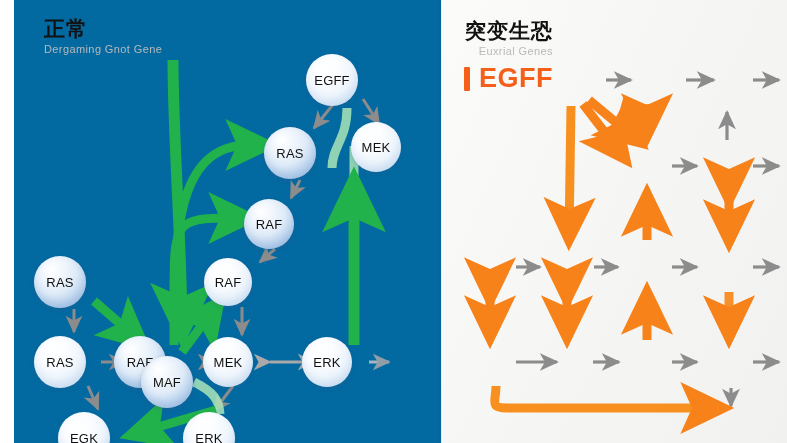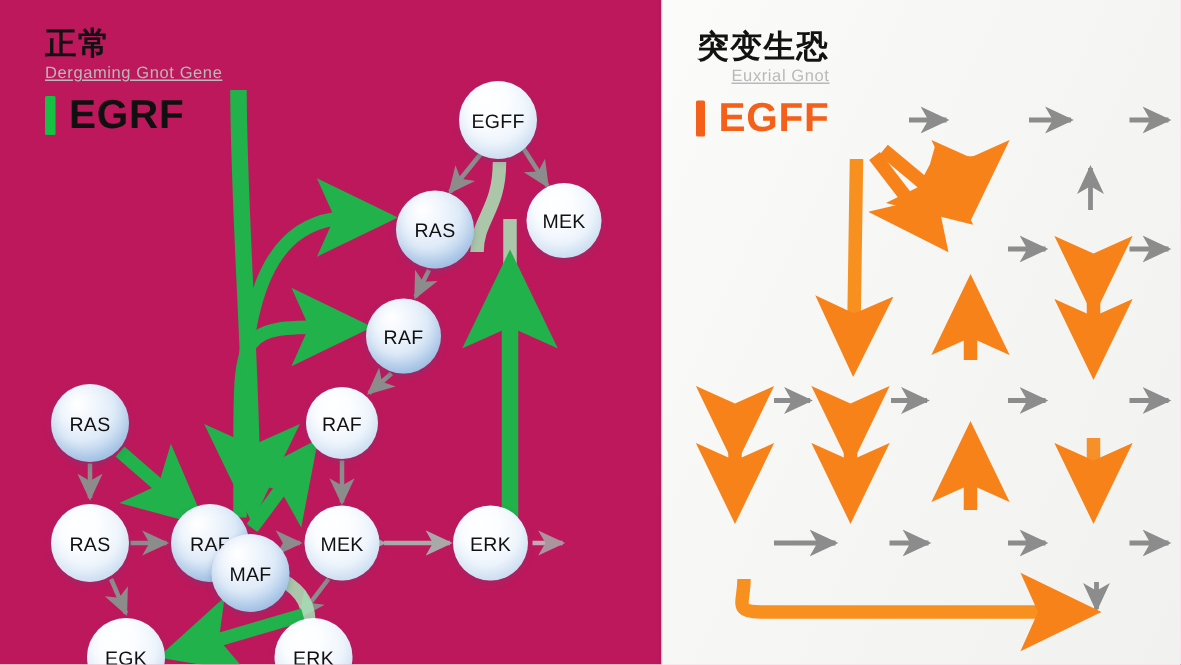--- a/index.html
+++ b/index.html
@@ -2,34 +2,34 @@
 <html><head>
 <meta charset="utf-8">
 <style>
   html,body{margin:0;padding:0;background:#fff;}
   body{width:787px;height:443px;overflow:hidden;
        font-family:"Liberation Sans","DejaVu Sans",sans-serif;}
   #stage{position:relative;width:787px;height:443px;overflow:hidden;background:#ffffff;}
 
   
   .panel{position:absolute;top:0;height:443px;overflow:hidden;}
-  #panel-left{left:0;width:441px;background:#be185d;}
+  #panel-left{left:14px;width:441px;background:#0369a1;}
   #panel-right{left:441px;width:346px;
      background:linear-gradient(115deg,#fbfbfa 0%,#f6f6f4 45%,#f1f1ef 100%);}
   #panel-divider{position:absolute;left:437px;top:0;width:5px;height:443px;
      background:linear-gradient(90deg,rgba(0,0,0,0.00),rgba(0,0,0,0.055));}
 
   
   .hdr{position:absolute;z-index:40;}
   #hdr-left{left:30px;top:18px;}
   #hdr-right{left:464px;top:20px;text-align:right;}
   .hdr-cn{font-size:21px;font-weight:bold;color:#121212;letter-spacing:1px;
      line-height:1.05;font-family:"DejaVu Sans",sans-serif;}
   .hdr-sub{font-size:11px;color:#b9b9b9;letter-spacing:.4px;margin-top:3px;
-     font-family:"Liberation Sans",sans-serif;text-decoration:underline;}
+     font-family:"Liberation Sans",sans-serif;}
   .hdr-badge{display:flex;align-items:center;margin-top:8px;}
   .hdr-bar{width:7px;height:26px;border-radius:1px;margin-right:9px;}
   .hdr-code{font-size:27px;font-weight:bold;letter-spacing:.5px;line-height:1;}
 
   
   .node{position:absolute;border-radius:50%;display:flex;align-items:center;
         justify-content:center;box-sizing:border-box;z-index:20;}
   .node span{font-size:13px;color:#111;letter-spacing:.2px;
         font-family:"Liberation Sans",sans-serif;white-space:nowrap;}
   .node.blue{
@@ -122,24 +122,20 @@
       </g>
 
       <g fill="none" stroke="#21b24b" stroke-width="9" marker-end="url(#ahGR)">
         <path d="M202,410 L120,434"></path>
       </g>
     </svg>
 
     <div class="hdr" id="hdr-left">
       <div class="hdr-cn">正常</div>
       <div class="hdr-sub">Dergaming Gnot Gene</div>
-      <div class="hdr-badge">
-        <div class="hdr-bar" style="background:#16c045;"></div>
-        <div class="hdr-code" style="color:#101010;">EGRF</div>
-      </div>
     </div>
   </div>
 
   <div class="panel" id="panel-right">
 
     <svg class="layer" width="346" height="443">
       <defs>
         <marker id="ahO" markerWidth="7" markerHeight="7" refX="5.4" refY="3.2" orient="auto">
           <path d="M0,0.4 L6,3.2 L0,6 L1.6,3.2 Z" fill="#8c8c8c"></path>
         </marker>
@@ -204,21 +200,21 @@
         <path d="M126,296 L126,334"></path>
       </g>
 
       <g fill="none" stroke="#f7901f" stroke-width="9" stroke-linejoin="round" marker-end="url(#ahOR)">
         <path d="M55,386 C55,402 48,408 66,408 L278,408"></path>
       </g>
     </svg>
 
     <div class="hdr" id="hdr-right" style="left:23px;top:20px;">
       <div class="hdr-cn">突变生恐</div>
-      <div class="hdr-sub">Euxrial Gnot</div>
+      <div class="hdr-sub">Euxrial Genes</div>
       <div class="hdr-badge">
         <div class="hdr-bar" style="background:#f4601a;height:24px;width:6px;"></div>
         <div class="hdr-code" style="color:#f4601a;">EGFF</div>
       </div>
     </div>
   </div>
 
   <div id="panel-divider"></div>
 
   <div id="nodes-left">

